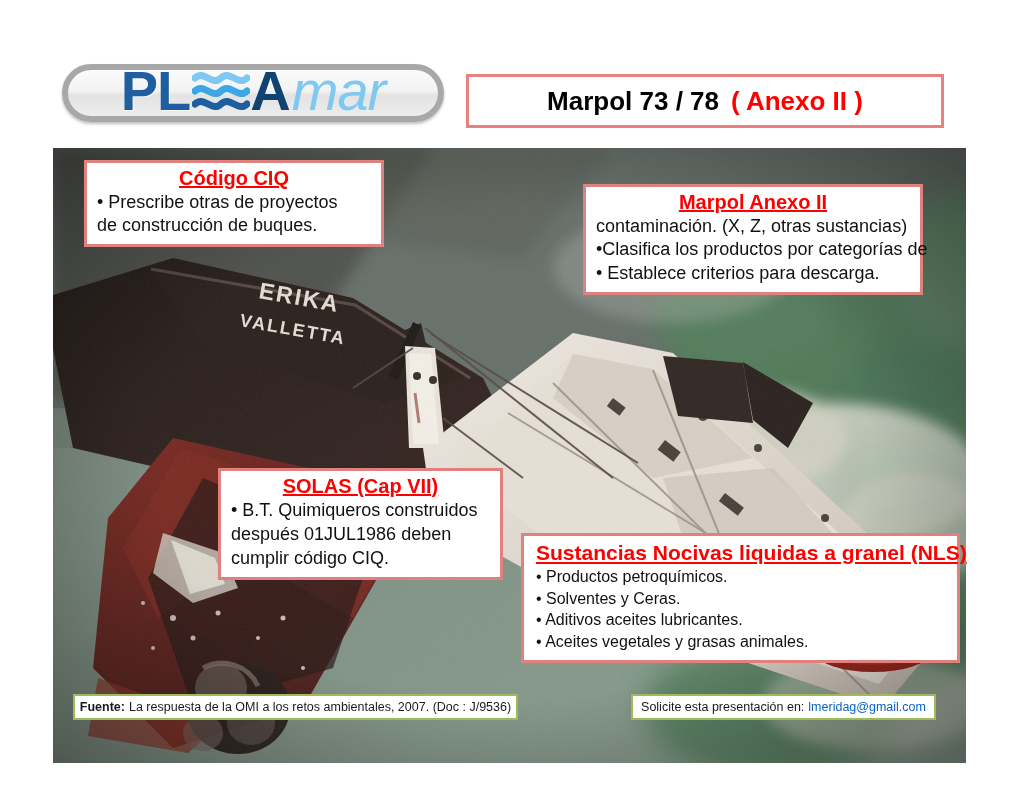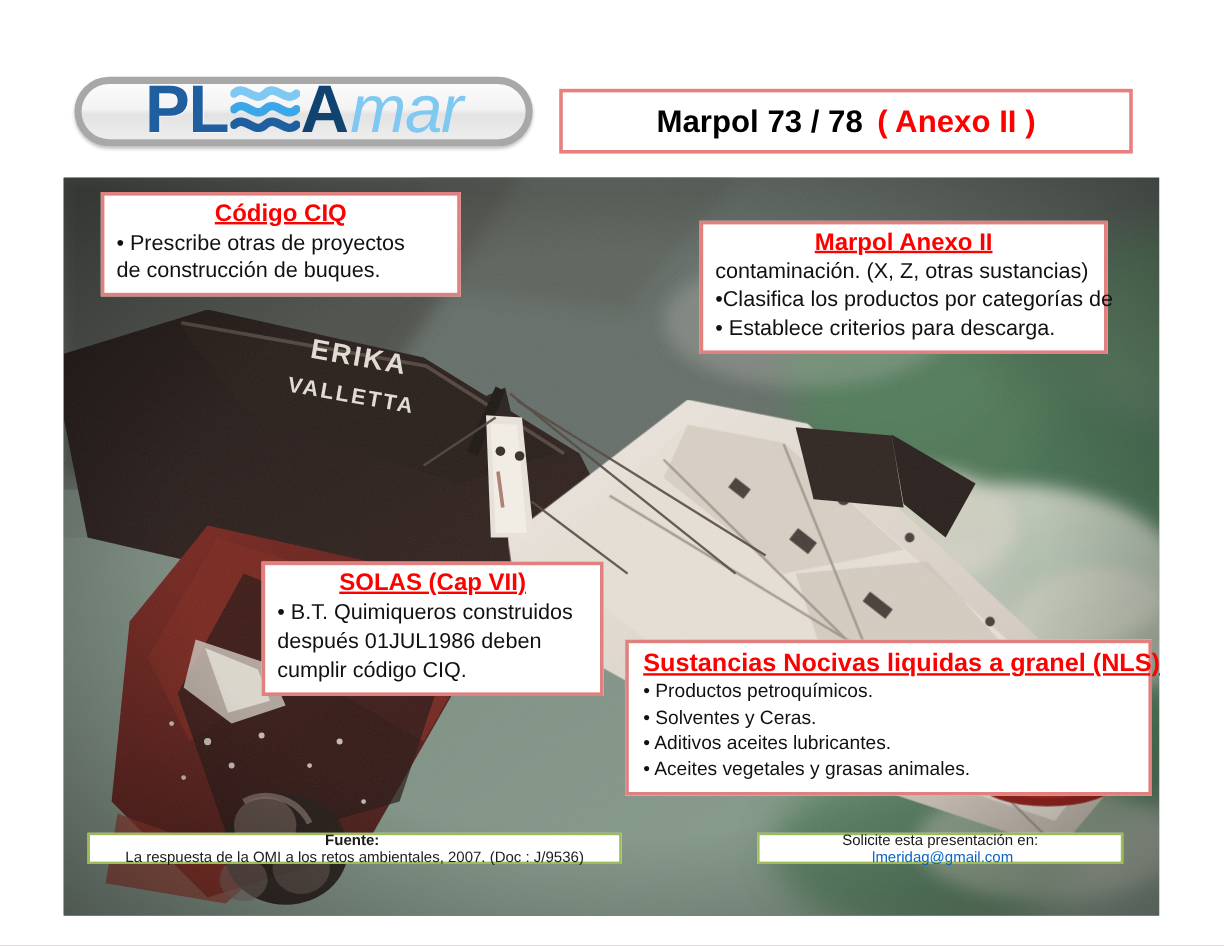--- a/index.html
+++ b/index.html
@@ -175,21 +175,20 @@
     background: #ffffff;
     border: 2px solid #9dbb59;
     box-sizing: border-box;
     display: flex;
     align-items: center;
     justify-content: center;
     font-family: "Liberation Sans", sans-serif;
     font-size: 12.5px;
     color: #1a1a1a;
     white-space: nowrap;
-    flex-direction: column;
   }
   #foot-source {
     left: 73px; top: 694px;
     width: 445px; height: 26px;
   }
   #foot-source .fs-bold { font-weight: bold; margin-right: 4px; }
   #foot-contact {
     left: 631px; top: 694px;
     width: 305px; height: 26px;
   }

